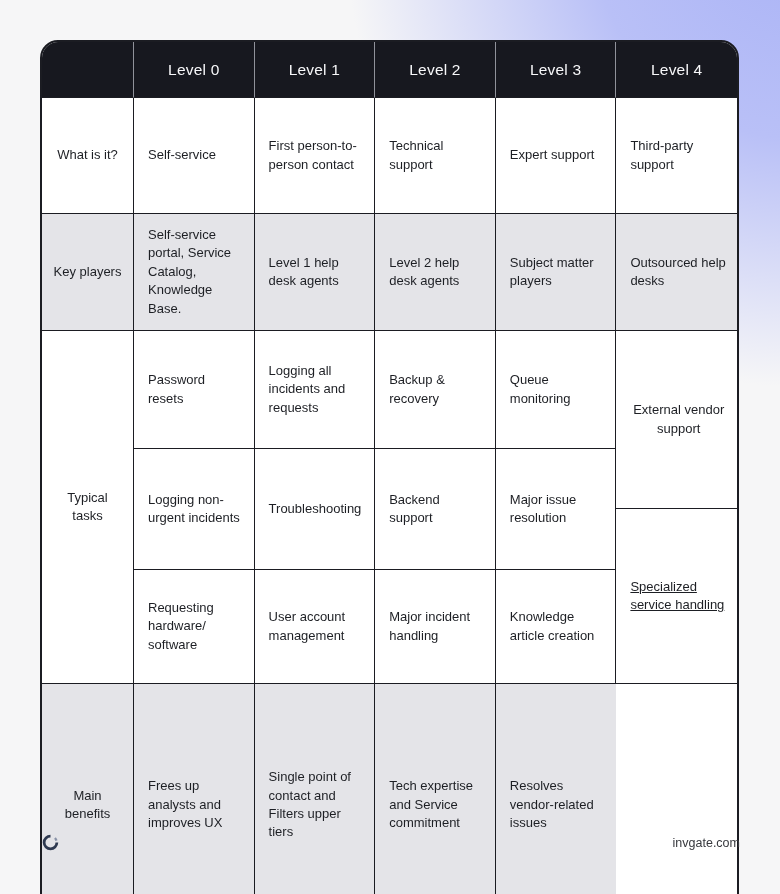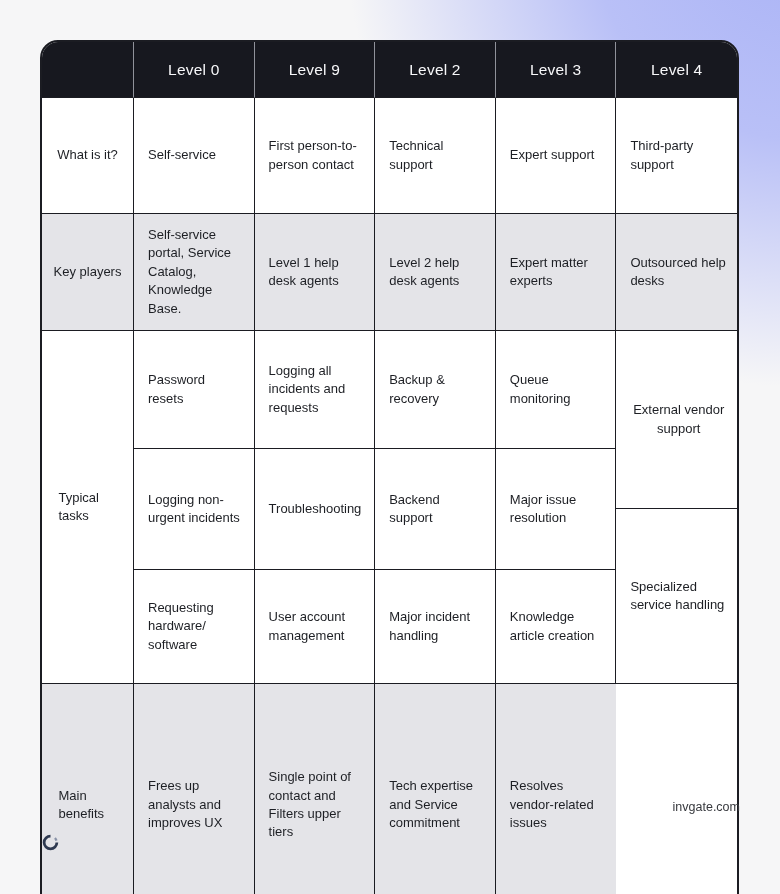--- a/index.html
+++ b/index.html
@@ -43,62 +43,62 @@
     font-size: 15.5px;
     font-weight: 500;
     letter-spacing: .2px;
     border-right: 1.5px solid #90929a;
     border-bottom: 1.5px solid #1b1c22;
   }
   .head.col-last { border-right: none; }
 
   .label {
     display: flex; align-items: center; justify-content: center;
-    text-align: left;
+    text-align: center;
     padding: 6px 7px;
   }
   .label .narrow { display: inline-block; max-width: 58px; }
 
   .cell {
     display: flex; align-items: center;
     padding: 10px 10px 10px 14px;
     overflow-wrap: break-word;
   }
   .cell > span { display: block; width: 100%; }
 
   .white { background: #ffffff; }
   .gray  { background: #e4e4e8; }
 
   
   .t-label { grid-column: 1; grid-row: 4 / span 4; }
   .t-r1 { grid-row: 4; }
   .t-r2 { grid-row: 5 / span 2; }
   .t-r3 { grid-row: 7; }
   .t-l4a { grid-column: 6; grid-row: 4 / span 2; text-align: center; }
-  .t-l4b { grid-column: 6; grid-row: 6 / span 2; }
+  .t-l4b { grid-column: 6; grid-row: 6 / span 2; text-decoration: underline; }
   .col2 { grid-column: 2; } .col3 { grid-column: 3; }
   .col4 { grid-column: 4; } .col5 { grid-column: 5; }
 
   .footer-logo {
     position: absolute; left: 42px; top: 834px;
     width: 17px; height: 17px;
   }
   .footer-brand {
-    position: absolute; right: 40px; top: 800px;
+    position: absolute; right: 40px; top: 836px;
     font-size: 12.5px; color: #36383d;
   }
 </style>
 </head>
 <body>
 
 <div class="levels-table">
 
   <div class="c head"></div>
   <div class="c head">Level 0</div>
-  <div class="c head">Level 9</div>
+  <div class="c head">Level 1</div>
   <div class="c head">Level 2</div>
   <div class="c head">Level 3</div>
   <div class="c head col-last">Level 4</div>
 
   <div class="c label white">What is it?</div>
   <div class="c cell white">
       <span>Self-service</span>
     </div>
   <div class="c cell white">
       <span>First person-to-person contact</span>
@@ -117,21 +117,21 @@
   <div class="c cell gray">
       <span>Self-service portal, Service Catalog, Knowledge Base.</span>
     </div>
   <div class="c cell gray">
       <span>Level 1 help desk agents</span>
     </div>
   <div class="c cell gray">
       <span>Level 2 help desk agents</span>
     </div>
   <div class="c cell gray">
-      <span>Expert matter experts</span>
+      <span>Subject matter players</span>
     </div>
   <div class="c cell gray col-last">
       <span>Outsourced help desks</span>
     </div>
 
   <div class="c label white t-label">
       <span class="narrow">Typical tasks</span>
     </div>
 
   <div class="c cell white t-r1 col2">

